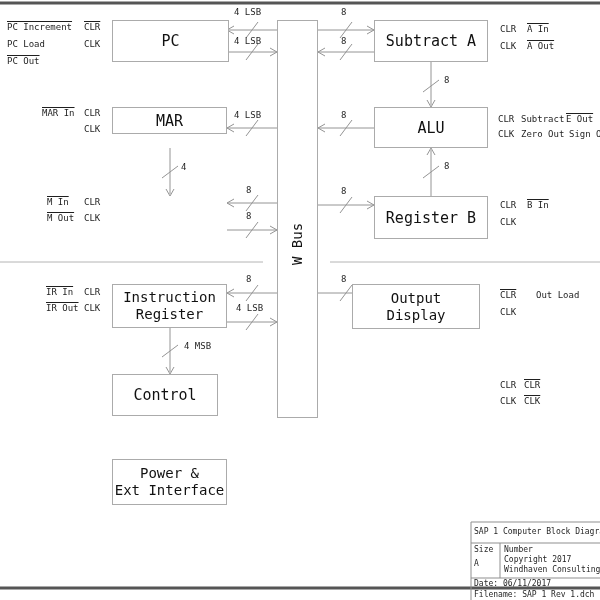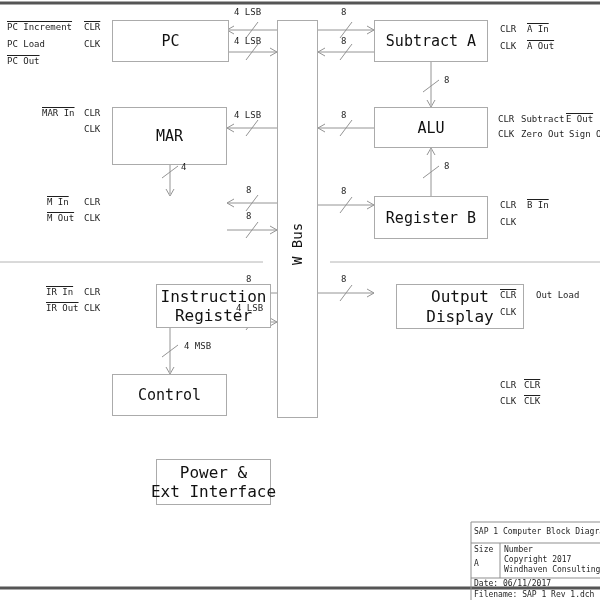--- a/index.html
+++ b/index.html
@@ -3,21 +3,21 @@
 <meta charset="utf-8">
 <style>
   html,body{margin:0;padding:0;background:#fff;}
   body{width:600px;height:600px;overflow:hidden;position:relative;
        font-family:"DejaVu Sans Mono",monospace;color:#1a1a1a;}
   #sheet{position:absolute;left:0;top:0;width:600px;height:600px;}
   svg{position:absolute;left:0;top:0;}
   .blk{position:absolute;box-sizing:border-box;border:1px solid #ababab;background:#fff;
        display:flex;flex-direction:column;align-items:center;justify-content:center;
        font-size:15px;line-height:1.2;color:#111;white-space:pre;}
-  .blk.two{font-size:16px;margin-left:44px;}
+  .blk.two{font-size:14px;}
   .s{position:absolute;font-size:9px;line-height:9px;white-space:pre;color:#1f1f1f;}
   .ov{text-decoration:overline;}
   .w{position:absolute;font-size:9px;line-height:9px;white-space:pre;color:#1f1f1f;}
   .tb{position:absolute;font-size:8px;line-height:8px;white-space:pre;color:#1f1f1f;}
   #busLabel{position:absolute;left:272px;top:237px;width:50px;text-align:center;
        font-size:14px;line-height:14px;transform:rotate(-90deg);color:#111;}
 </style>
 </head>
 <body>
 
@@ -119,28 +119,28 @@
       <line x1="318" y1="293" x2="374" y2="293"></line>
           <path d="M367 289 L374 293 L367 297"></path>
           <line x1="340" y1="301" x2="352" y2="285"></line>
     </g>
   </g>
 </svg>
 
 <div class="blk" style="left:112px;top:20px;width:117px;height:42px">
   <span>PC</span>
 </div>
-<div class="blk" style="left:112px;top:107px;width:115px;height:58px">
+<div class="blk" style="left:112px;top:107px;width:115px;height:27px">
   <span>MAR</span>
 </div>
 <div class="blk two" style="left:112px;top:284px;width:115px;height:44px">
   <span>Instruction</span>
   <span>Register</span>
 </div>
-<div class="blk" style="left:112px;top:374px;width:115px;height:42px">
+<div class="blk" style="left:112px;top:374px;width:106px;height:42px">
   <span>Control</span>
 </div>
 <div class="blk two" style="left:112px;top:459px;width:115px;height:46px">
   <span>Power &amp;</span>
   <span>Ext Interface</span>
 </div>
 <div class="blk" style="left:374px;top:20px;width:114px;height:42px">
   <span>Subtract A</span>
 </div>
 <div class="blk" style="left:374px;top:107px;width:114px;height:41px">

